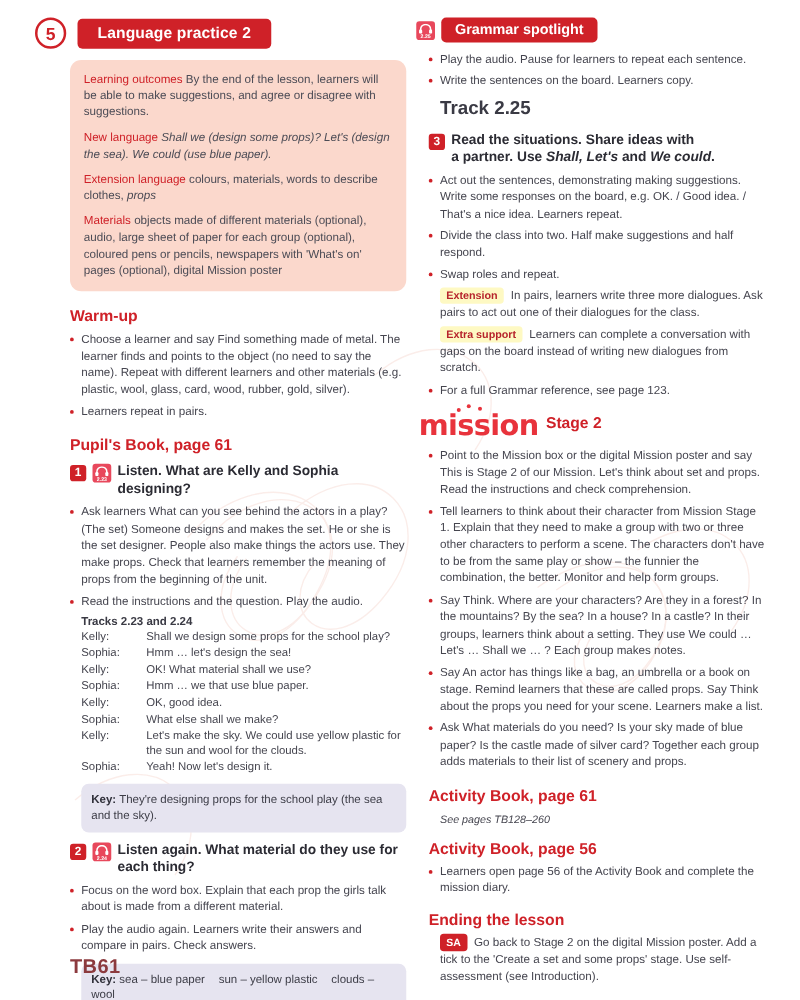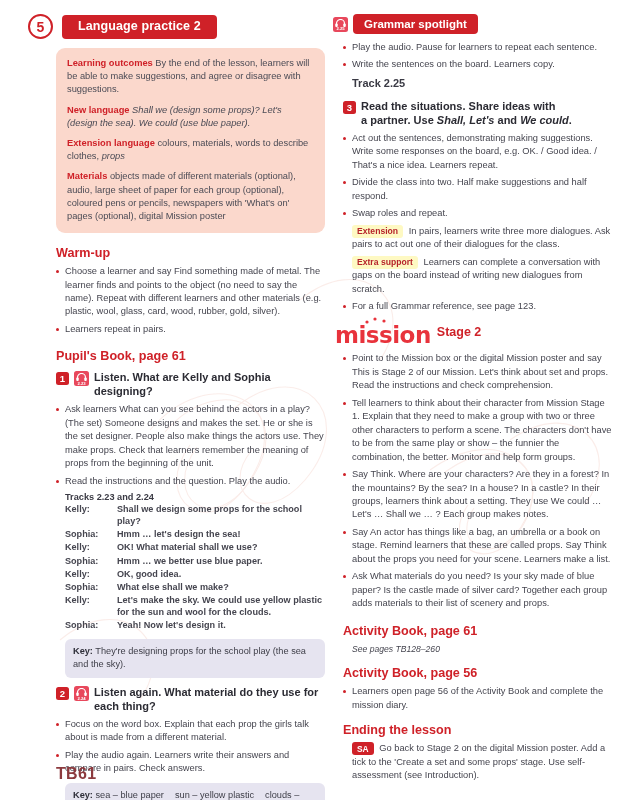--- a/index.html
+++ b/index.html
@@ -69,21 +69,21 @@
     padding: 9px 11px 10px 11px;
     margin-bottom: 13px;
   }
   .info-box p {
     margin: 0 0 7px 0;
     font-size: 9.3px;
     line-height: 1.42;
     color: #4b4b55;
   }
   .info-box p:last-child { margin-bottom: 0; }
-  .info-lbl { color: #cf2128; font-weight: bold; }
+  .info-lbl { color: #cf2128; font-weight: normal; }
   .it { font-style: italic; }
 
   
   h2.sect {
     color: #cf2128;
     font-size: 12.6px;
     font-weight: bold;
     margin: 13px 0 5px 0;
   }
   h2.sect.tight { margin-top: 11px; }
@@ -153,21 +153,21 @@
     flex: 1;
   }
 
   
   .track-label {
     font-size: 9.2px;
     font-weight: bold;
     color: #3a3a44;
     margin: 4px 0 1px 9px;
   }
-  table.script { border-collapse: collapse; margin-left: 9px; font-weight: bold; }
+  table.script { border-collapse: collapse; margin-left: 9px; }
   table.script td {
     font-size: 9.1px;
     line-height: 1.33;
     vertical-align: top;
     padding: 0 0 1px 0;
     color: #45454f;
   }
   table.script td.spk { width: 52px; padding-right: 4px; }
 
   
@@ -184,21 +184,21 @@
   .key-gap { display: inline-block; width: 11px; }
 
   
   .plain {
     font-size: 9.3px;
     line-height: 1.45;
     margin: 0 0 2px 9px;
     color: #45454f;
   }
   .plain.sub { font-size: 8.6px; margin-bottom: 4px; }
-  .plain.bold { font-weight: bold; font-size: 11px; color: #3a3a44; margin-top: 3px; }
+  .plain.bold { font-weight: bold; font-size: 15px; color: #3a3a44; margin-top: 3px; }
 
   
   .chip {
     background: #fef9c3;
     color: #b6232b;
     font-weight: bold;
     font-size: 8.6px;
     padding: 1px 5px 2px 5px;
     border-radius: 3px;
     margin-right: 3px;
@@ -339,21 +339,21 @@
         <tr>
           <td class="spk">Sophia:</td>
           <td>Hmm … let's design the sea!</td>
         </tr>
         <tr>
           <td class="spk">Kelly:</td>
           <td>OK! What material shall we use?</td>
         </tr>
         <tr>
           <td class="spk">Sophia:</td>
-          <td>Hmm … we better use blue paper.</td>
+          <td>Hmm … we that use blue paper.</td>
         </tr>
         <tr>
           <td class="spk">Kelly:</td>
           <td>OK, good idea.</td>
         </tr>
         <tr>
           <td class="spk">Sophia:</td>
           <td>What else shall we make?</td>
         </tr>
         <tr>

